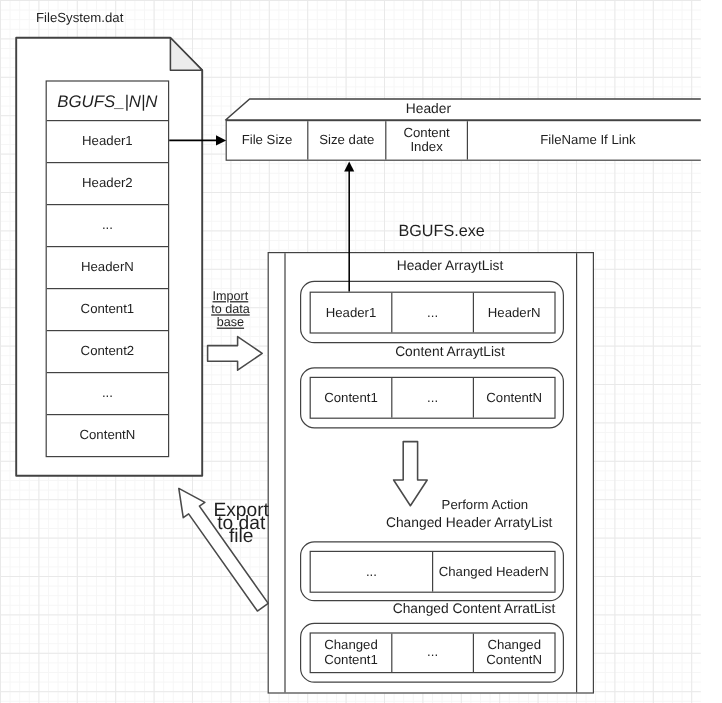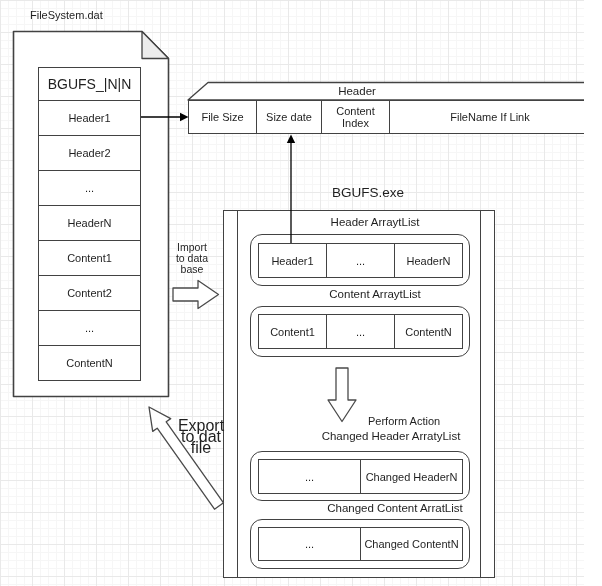--- a/index.html
+++ b/index.html
@@ -13,21 +13,21 @@
       linear-gradient(to bottom,#f6f6f6 1px,transparent 1px);
     background-size:32px 32px,32px 32px,8px 8px,8px 8px;
     font-family:"Liberation Sans","DejaVu Sans",sans-serif;
     color:#1f1f1f;
   }
   svg.layer{position:absolute;left:0;top:0;pointer-events:none;}
 
   
   .fs-label{position:absolute;left:30px;top:9px;font-size:11px;white-space:nowrap;}
   .doc-table{position:absolute;left:38px;top:67px;width:103px;border:1.4px solid #424242;background:#fff;box-sizing:border-box;}
-  .doc-title{height:32px;display:flex;align-items:center;justify-content:center;font-size:14px;}
+  .doc-title{height:32px;display:flex;align-items:center;justify-content:center;font-size:14px;font-style:italic;}
   .doc-row{height:34px;border-top:1.3px solid #424242;display:flex;align-items:center;justify-content:center;font-size:11px;}
 
   
   .hdr-title{position:absolute;left:357px;top:85px;transform:translateX(-50%);font-size:11.5px;white-space:nowrap;}
   .header-face{position:absolute;left:188px;top:100px;width:403px;height:34px;display:flex;border:1.3px solid #424242;background:#fff;box-sizing:border-box;}
   .hcell{display:flex;align-items:center;justify-content:center;font-size:11px;line-height:12px;text-align:center;box-sizing:border-box;}
   .hcell + .hcell{border-left:1.3px solid #424242;}
   .w0{width:70px}.w1{width:67px}.w2{width:65px}.w3{width:70px}.w4{width:68px}.w5{flex:1}
 
   
@@ -39,21 +39,21 @@
   .list-label{position:absolute;transform:translateX(-50%);font-size:11.5px;white-space:nowrap;}
   #ll0{left:375px;top:216px}#ll1{left:375px;top:288px}#ll2{left:391px;top:430px}#ll3{left:395px;top:502px}
   .round{position:absolute;left:250px;width:220px;border:1.4px solid #424242;border-radius:12px;background:#fff;box-sizing:border-box;}
   #rr0{top:234px;height:52px}#rr1{top:306px;height:51px}#rr2{top:451px;height:50px}#rr3{top:519px;height:50px}
   .ltable{position:absolute;left:258px;width:205px;display:flex;border:1.3px solid #424242;background:#fff;box-sizing:border-box;}
   #lt0{top:243px;height:35px}#lt1{top:314px;height:35px}#lt2{top:459px;height:35px}#lt3{top:527px;height:34px}
   .lcell{flex:1;display:flex;align-items:center;justify-content:center;font-size:11px;line-height:12px;text-align:center;padding:0 2px;}
   .lcell + .lcell{border-left:1.3px solid #424242;}
 
   .action-label{position:absolute;left:368px;top:382px;font-size:11px;white-space:nowrap;margin-top:33px;}
-  .import-label{position:absolute;left:192px;top:242px;transform:translateX(-50%);width:40px;font-size:10.5px;line-height:11px;text-align:center;}
+  .import-label{position:absolute;left:192px;top:242px;transform:translateX(-50%);width:40px;font-size:10.5px;line-height:11px;text-align:center;text-decoration:underline;}
   .export-label{position:absolute;left:201px;top:420px;transform:translateX(-50%);width:48px;font-size:16px;line-height:11px;text-align:center;}
 </style>
 </head>
 <body>
 
 <div class="canvas">
 
   <svg class="layer" width="602" height="586">
     <path d="M13.5,31.5 L142,31.5 L168.5,58.5 L168.5,396.5 L13.5,396.5 Z" fill="#ffffff" stroke="#424242" stroke-width="1.6" stroke-linejoin="round"></path>
     <path d="M142,31.5 L168.5,58.5 L142,58.5 Z" fill="#ececec" stroke="#424242" stroke-width="1.3" stroke-linejoin="round"></path>
@@ -106,20 +106,21 @@
   <div class="list-label" id="ll2">Changed Header ArratyList</div>
   <div class="round" id="rr2"></div>
   <div class="ltable" id="lt2">
     <div class="lcell">...</div>
     <div class="lcell">Changed HeaderN</div>
   </div>
 
   <div class="list-label" id="ll3">Changed Content ArratList</div>
   <div class="round" id="rr3"></div>
   <div class="ltable" id="lt3">
+    <div class="lcell">Changed Content1</div>
     <div class="lcell">...</div>
     <div class="lcell">Changed ContentN</div>
   </div>
 
   <div class="action-label">Perform Action</div>
   <div class="import-label">Import to data base</div>
   <div class="export-label">Export to dat file</div>
 
   <svg class="layer" width="602" height="586">
 

